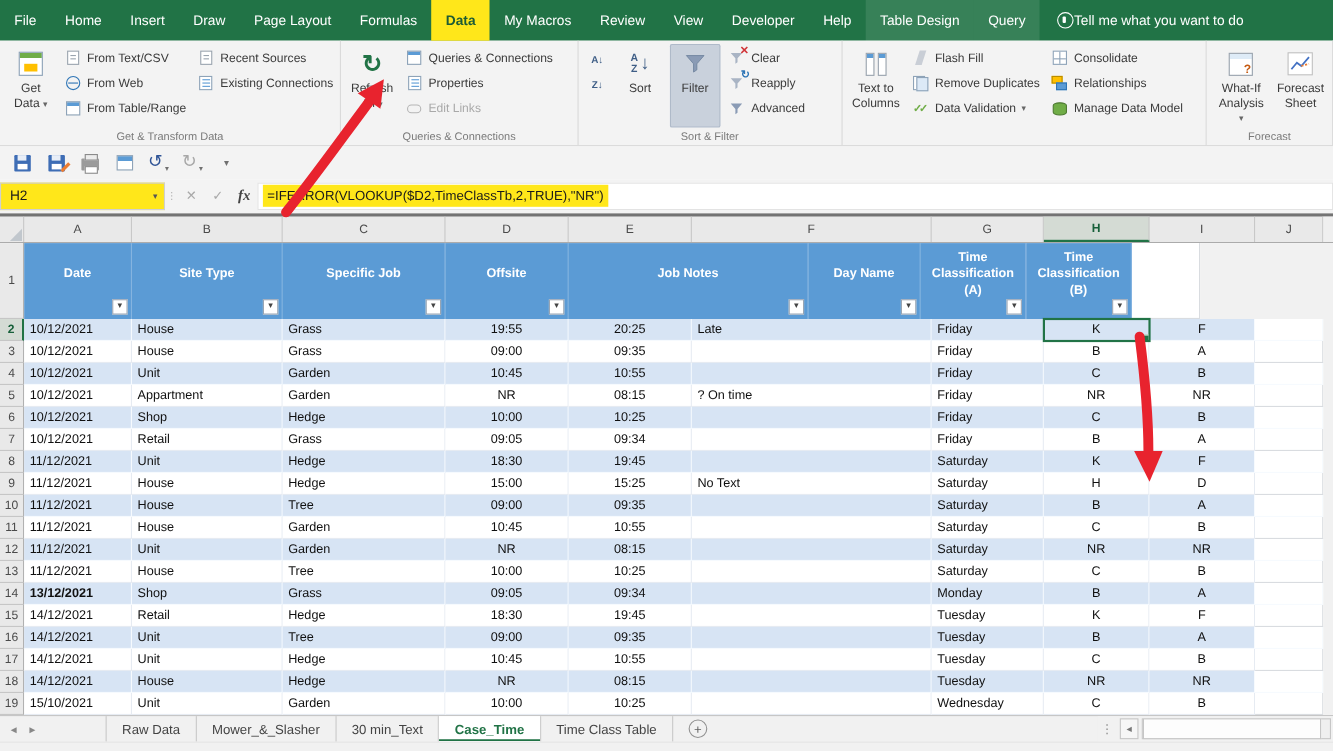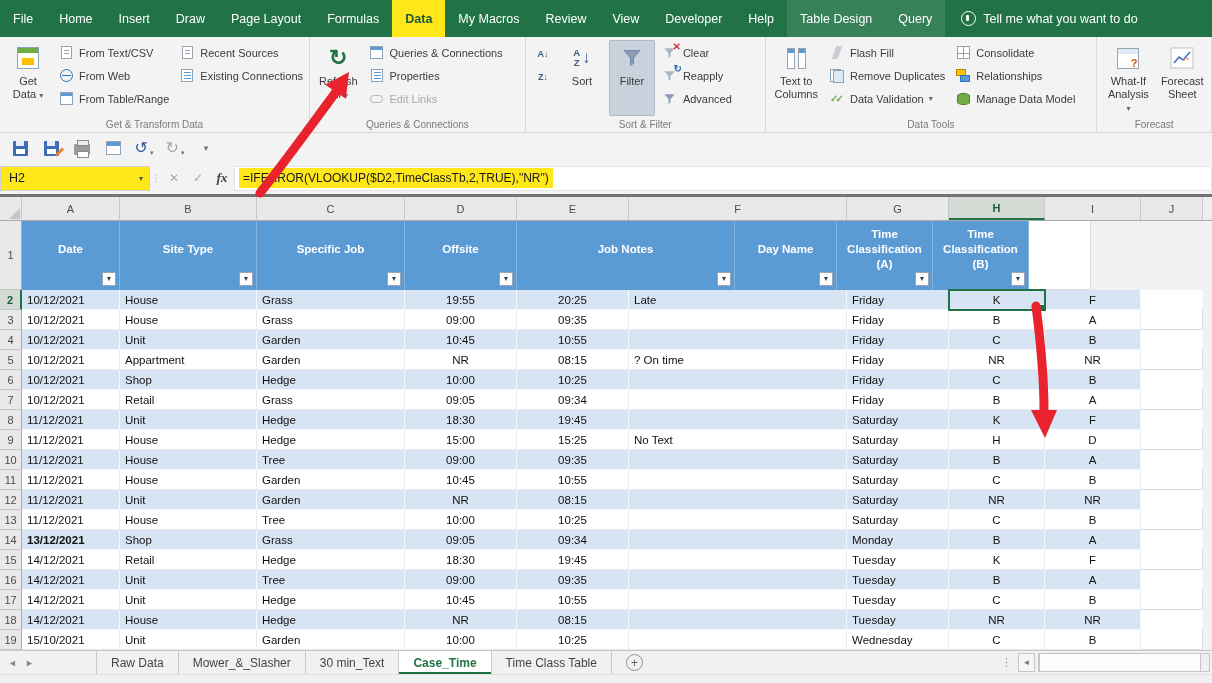--- a/index.html
+++ b/index.html
@@ -9,21 +9,21 @@
   html,body{width:1212px;height:683px}
   body{font-family:"Liberation Sans",sans-serif;overflow:hidden;background:#fff;font-size:12px}
   .app{position:relative;width:1212px;height:683px;background:#fff}
 
   
   .tabbar{height:37px;background:var(--green);display:flex;align-items:stretch;color:#fff;font-size:12.5px}
   .rtablist{display:flex;align-items:stretch}
   .rtab{padding:0 13px;display:flex;align-items:center;white-space:nowrap;cursor:default}
   .rtab.hl{background:var(--yellow);color:#1E5C35;font-weight:bold}
   .rtab.ctx{background:rgba(255,255,255,.10)}
-  .tellme{display:flex;align-items:center;gap:7px;margin-left:16px;white-space:nowrap}
+  .tellme{display:flex;align-items:center;margin-left:16px;white-space:nowrap}
   .bulb{width:15px;height:15px;border-radius:50%;border:1.5px solid #fff;position:relative;flex:0 0 15px}
   .bulb::after{content:"";position:absolute;left:4px;top:3px;width:3px;height:6px;background:#fff;border-radius:1px}
 
   
   .ribbon{height:96px;background:#F3F3F3;border-bottom:1px solid #D5D5D5;display:flex}
   .rgroup{position:relative;border-right:1px solid #DADADA;padding:3px 5px 16px;display:flex;gap:4px}
   .g1{width:310px}.g2{width:218px}.g3{width:242px}.g4{width:335px}.g5{flex:1}
   .glabel{position:absolute;bottom:2px;left:0;right:0;text-align:center;font-size:10px;color:#7A7A7A;white-space:nowrap}
   .bigbtn{display:flex;flex-direction:column;align-items:center;justify-content:flex-start;gap:3px;padding:4px 4px 1px;font-size:11px;color:#3b3b3b;text-align:center;border-radius:2px;min-width:46px}
   .bigbtn .lbl{line-height:1.2}
@@ -350,21 +350,20 @@
             </span>
             <span>Relationships</span>
           </div>
         <div class="smallbtn">
             <span class="ic16">
               <span class="i-db"></span>
             </span>
             <span>Manage Data Model</span>
           </div>
       </div>
-      <div class="glabel">Data Tools</div>
     </div>
 
     <div class="rgroup g5">
       <div class="bigbtn">
         <span class="ic24">
             <span class="i-whatif"></span>
           </span>
         <span class="lbl"><span>What-If</span><br><span>Analysis</span> <span class="dd">▾</span></span>
       </div>
       <div class="bigbtn">

